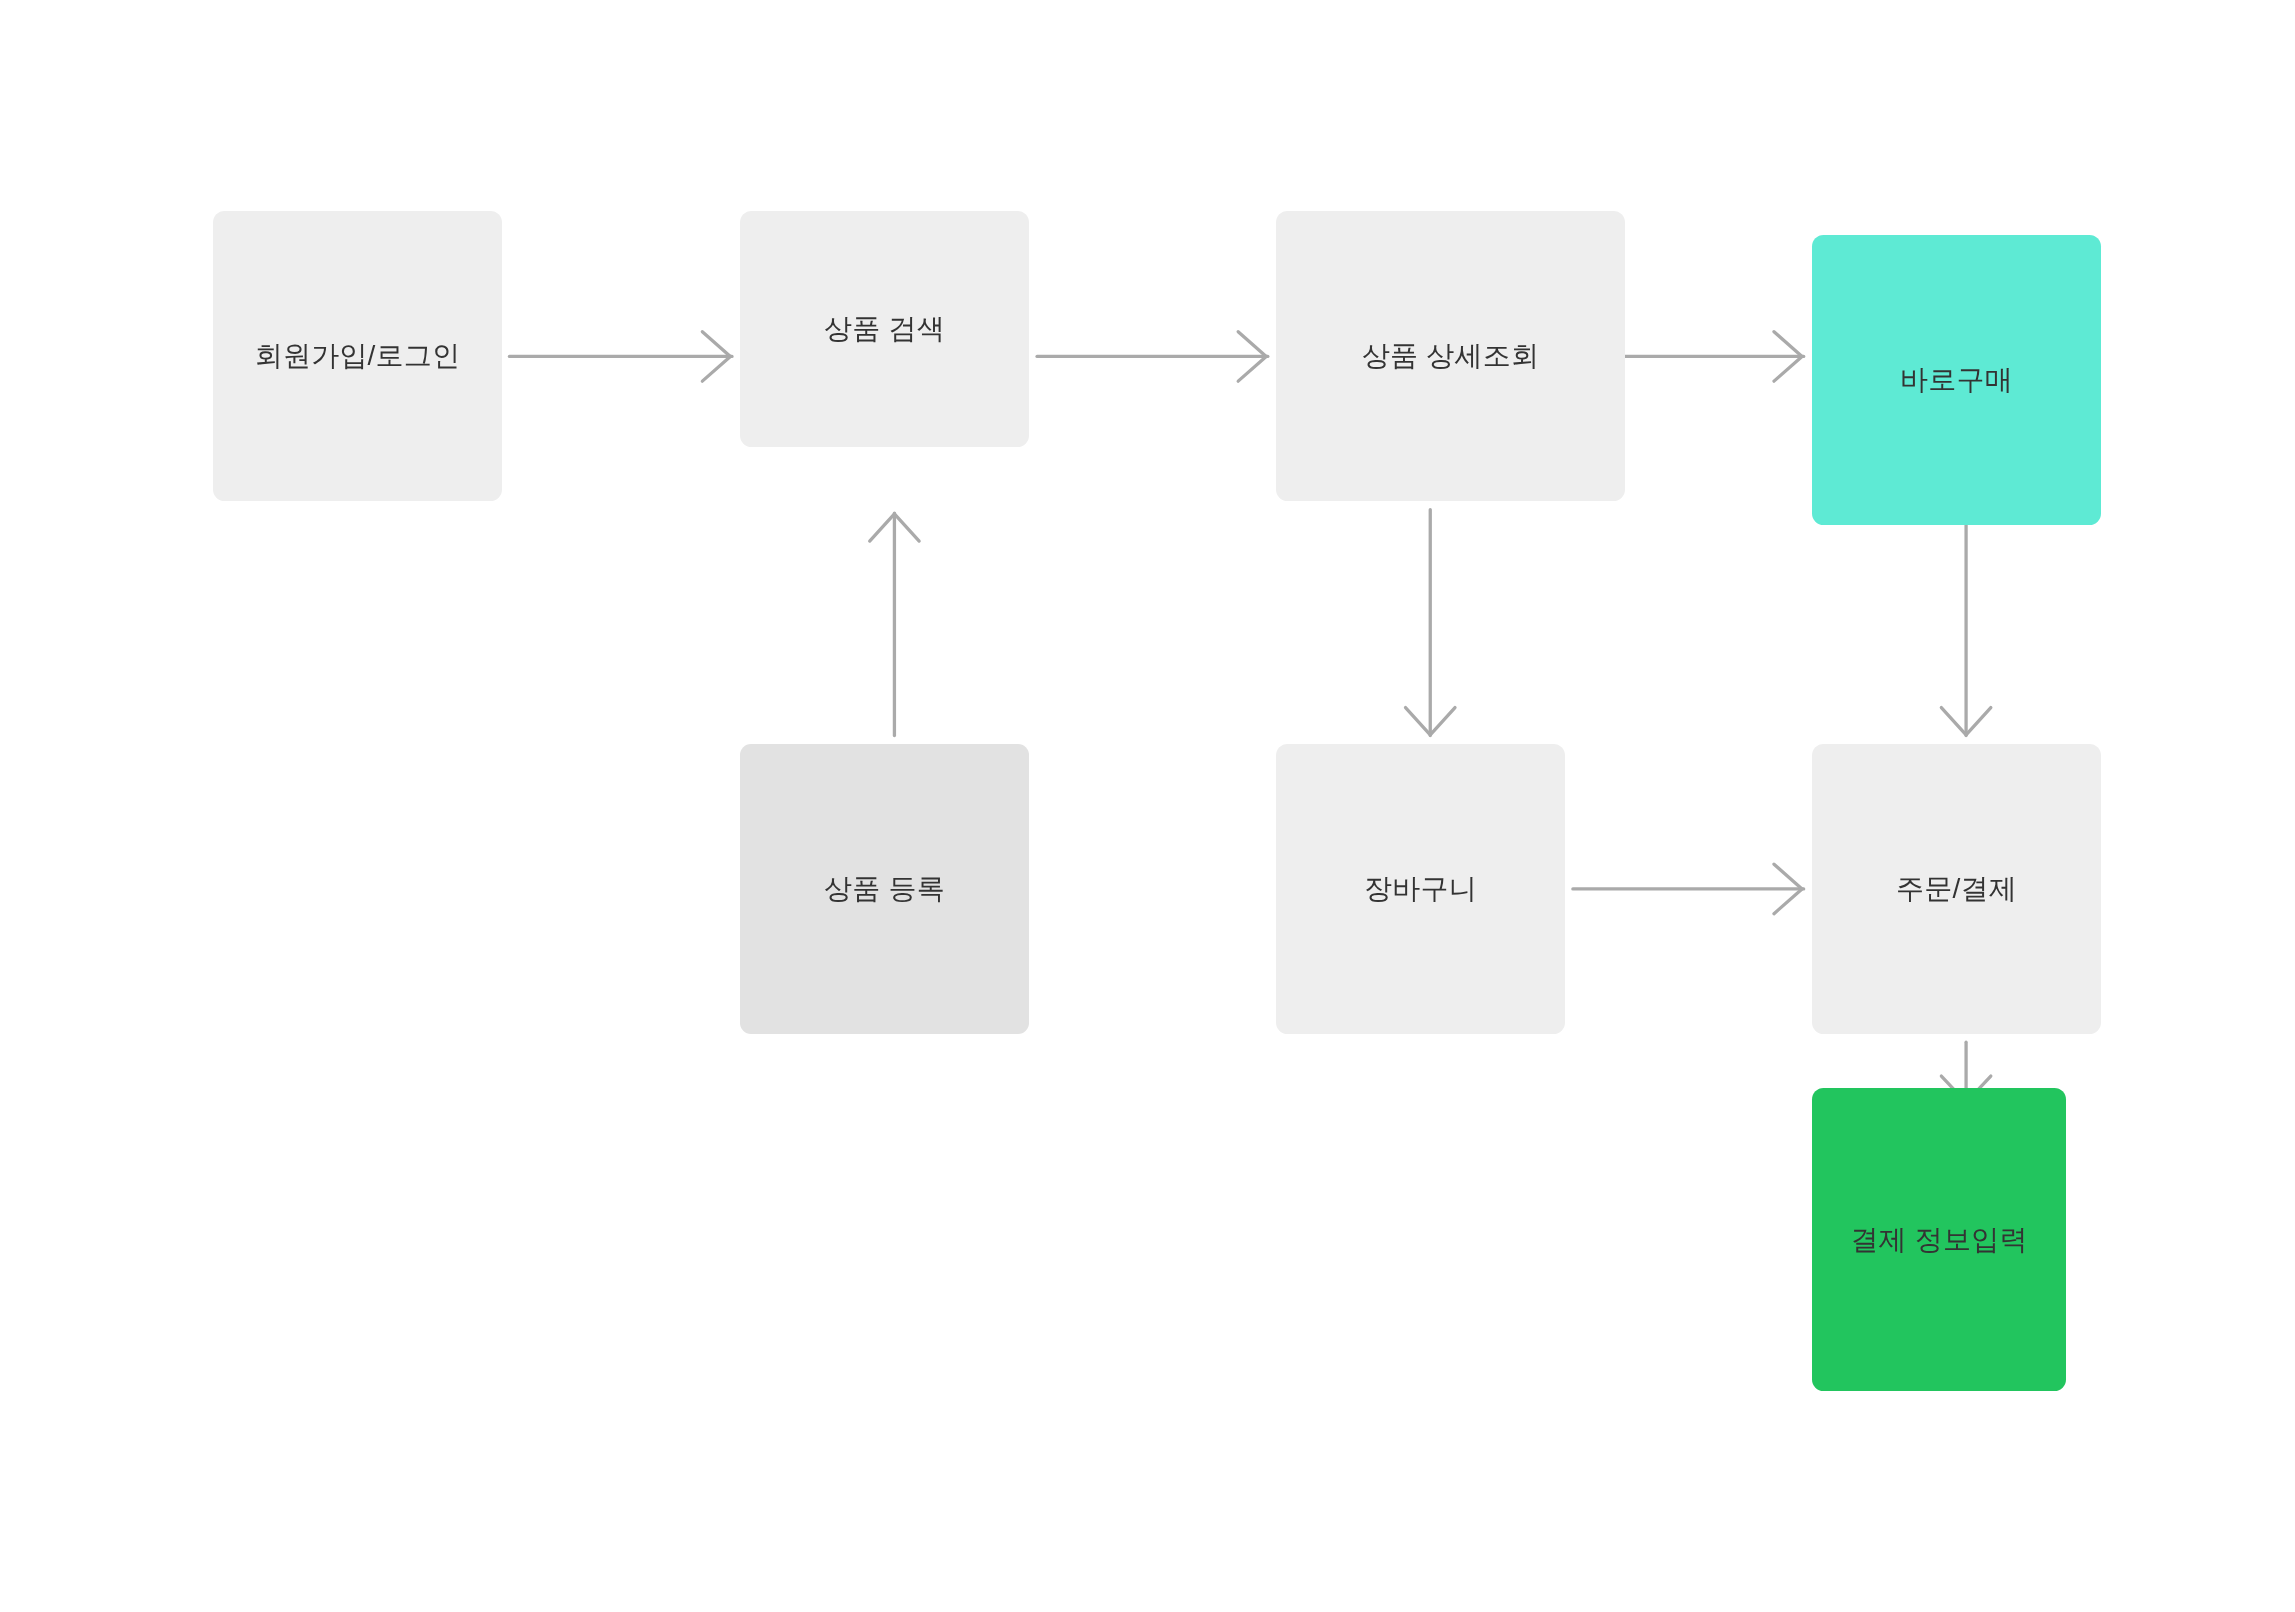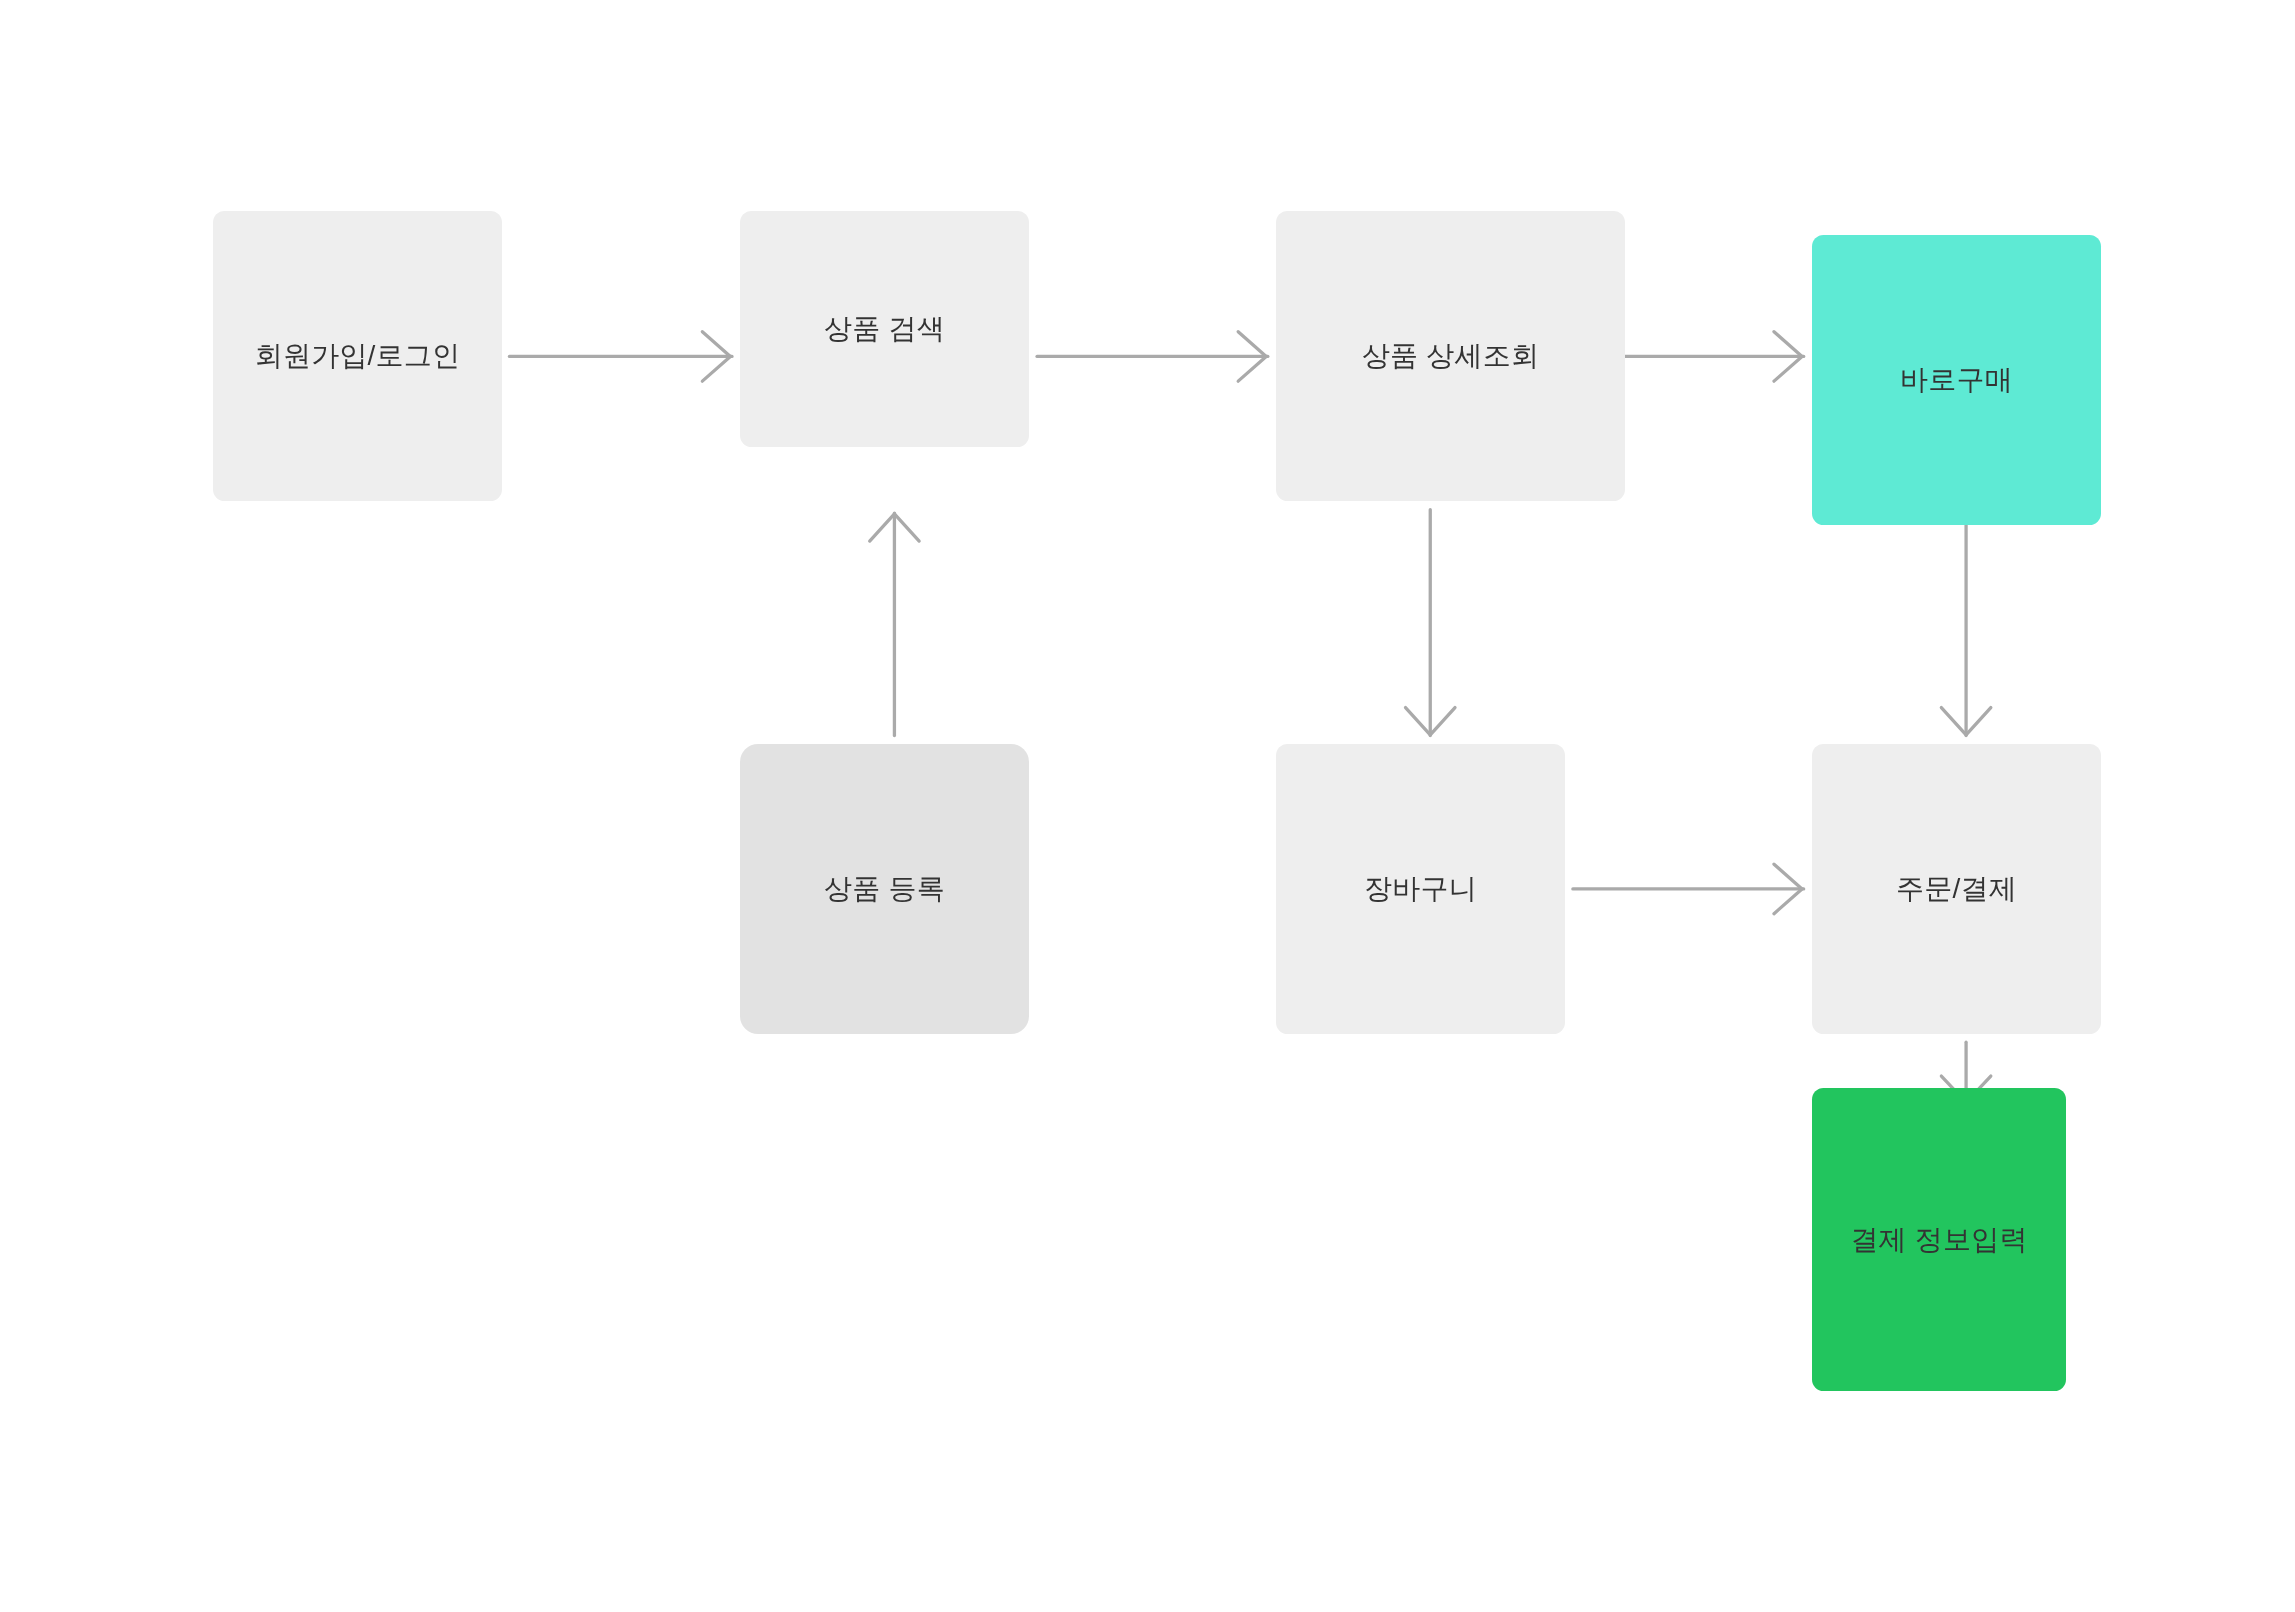--- a/index.html
+++ b/index.html
@@ -89,21 +89,21 @@
       </div>
       <div class="node" style="left: 740px; top: 211px; width: 289px; height: 236px; background: rgb(238, 238, 238); border-radius: 11.5px;">
         <span class="node-label" style="color: rgb(51, 51, 51);">상품 검색</span>
       </div>
       <div class="node" style="left: 1276px; top: 211px; width: 349px; height: 290px; background: rgb(238, 238, 238); border-radius: 11.5px;">
         <span class="node-label" style="color: rgb(51, 51, 51);">상품 상세조회</span>
       </div>
       <div class="node" style="left: 1812px; top: 211px; width: 289px; height: 290px; background: #5eead4; border-radius: 11.5px; margin-top: 24px;">
         <span class="node-label" style="color: rgb(51, 51, 51);">바로구매</span>
       </div>
-      <div class="node" style="left: 740px; top: 744px; width: 289px; height: 290px; background: rgb(226, 226, 226); border-radius: 18px;">
+      <div class="node" style="left: 740px; top: 744px; width: 289px; height: 290px; background: rgb(226, 226, 226); border-radius: 11px;">
         <span class="node-label" style="color: rgb(51, 51, 51);">상품 등록</span>
       </div>
       <div class="node" style="left: 1276px; top: 744px; width: 289px; height: 290px; background: rgb(238, 238, 238); border-radius: 11.5px; justify-content: center;">
         <span class="node-label" style="color: rgb(51, 51, 51);">장바구니</span>
       </div>
       <div class="node" style="left: 1812px; top: 744px; width: 289px; height: 290px; background: rgb(238, 238, 238); border-radius: 11.5px;">
         <span class="node-label" style="color: rgb(51, 51, 51);">주문/결제</span>
       </div>
       <div class="node" style="left: 1812px; top: 1088px; width: 254px; height: 303px; background: #22c55e; border-radius: 11.5px;">
         <span class="node-label" style="color: rgb(51, 51, 51);">결제 정보입력</span>

